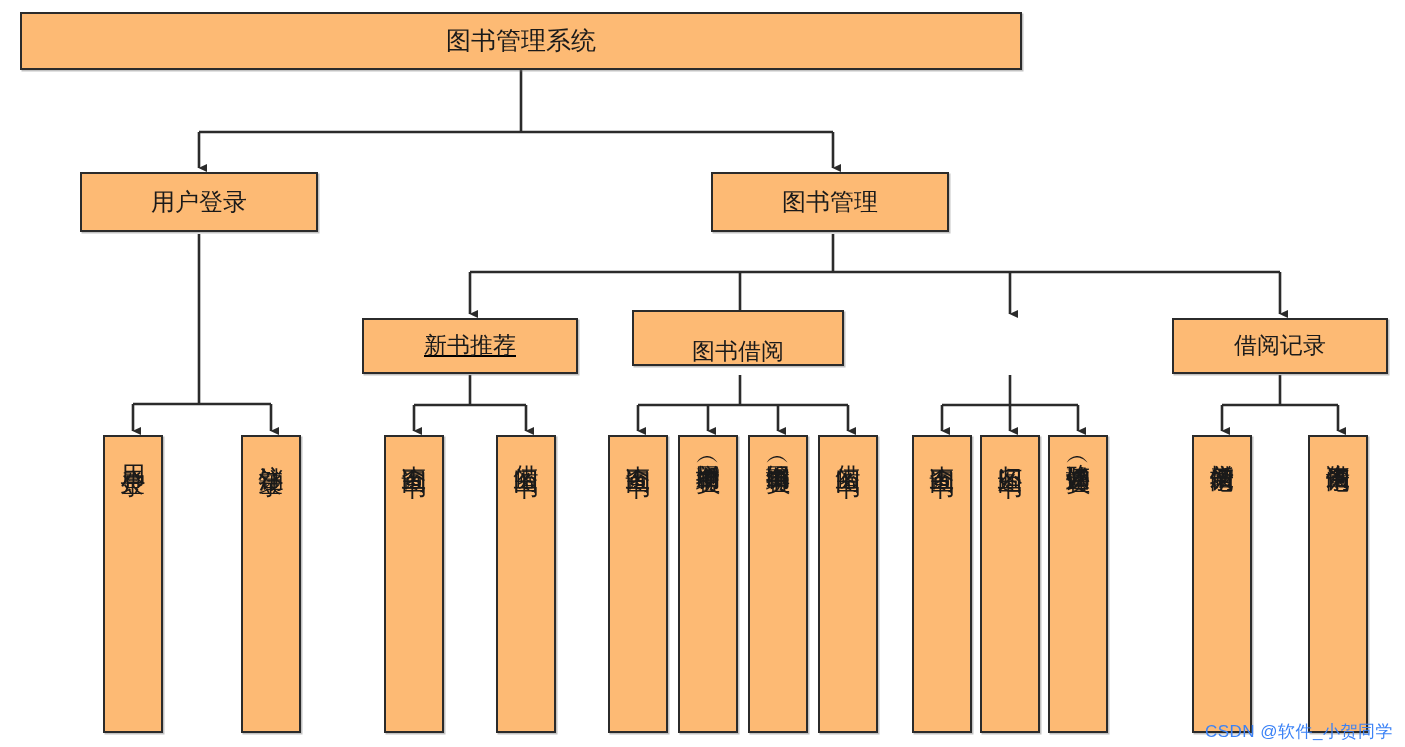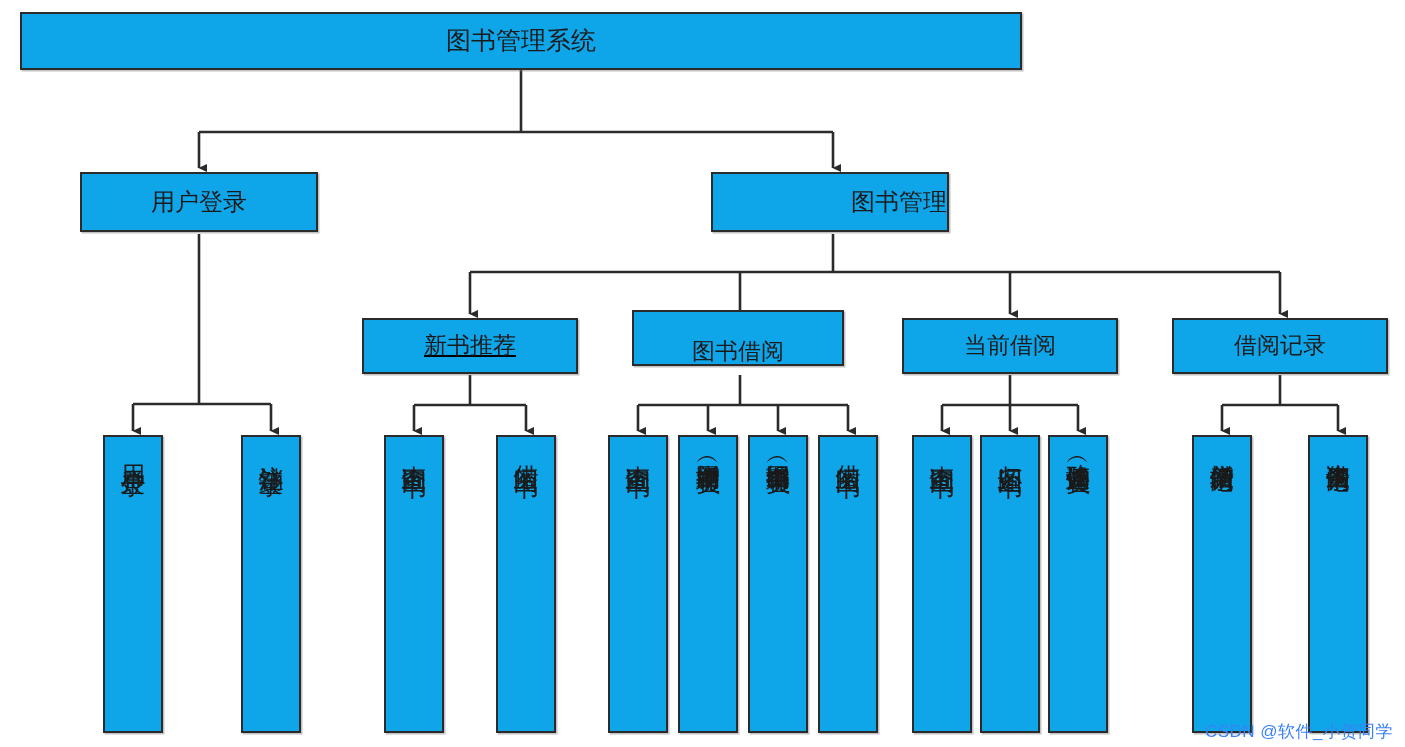--- a/index.html
+++ b/index.html
@@ -13,21 +13,21 @@
   }
   #diagram-root{position:absolute;left:0;top:0;width:1405px;height:747px;}
 
   
   #connectors{position:absolute;left:0;top:0;width:1405px;height:747px;}
 
   
   .node{
     position:absolute;
     box-sizing:border-box;
-    background:#0ea5e9;
+    background:#fdba74;
     border:2.2px solid #2b2b2b;
     box-shadow:1.5px 1.5px 0 rgba(120,120,120,0.45);
     display:flex;
     align-items:center;
     justify-content:center;
   }
   .node-label{
     color:#1a1a1a;
     white-space:nowrap;
     line-height:1.1;
@@ -127,35 +127,32 @@
   </svg>
 
   <div class="node root" style="left:20px;top:12px;width:1002px;height:58px;">
     <span class="node-label">图书管理系统</span>
   </div>
 
   <div class="node h2" style="left:80px;top:172px;width:238px;height:60px;">
     <span class="node-label">用户登录</span>
   </div>
 
-  <div class="node h2" style="left:711px;top:172px;width:238px;height:60px;justify-content:flex-end;">
+  <div class="node h2" style="left:711px;top:172px;width:238px;height:60px;">
     <span class="node-label">图书管理</span>
   </div>
 
   <div class="node h3" style="left:362px;top:318px;width:216px;height:56px;text-decoration:underline;">
     <span class="node-label">新书推荐</span>
   </div>
 
   <div class="node h3" style="left:632px;top:310px;width:212px;height:56px;align-items:flex-end;">
     <span class="node-label">图书借阅</span>
   </div>
 
-  <div class="node h3" style="left:902px;top:318px;width:216px;height:56px;">
-    <span class="node-label">当前借阅</span>
-  </div>
 
   <div class="node h3" style="left:1172px;top:318px;width:216px;height:56px;">
     <span class="node-label">借阅记录</span>
   </div>
 
   <div class="node leaf" style="left:103px;top:435px;width:60px;height:298px;">
     <span class="node-label">用户登录</span>
   </div>
 
   <div class="node leaf" style="left:241px;top:435px;width:60px;height:298px;">

